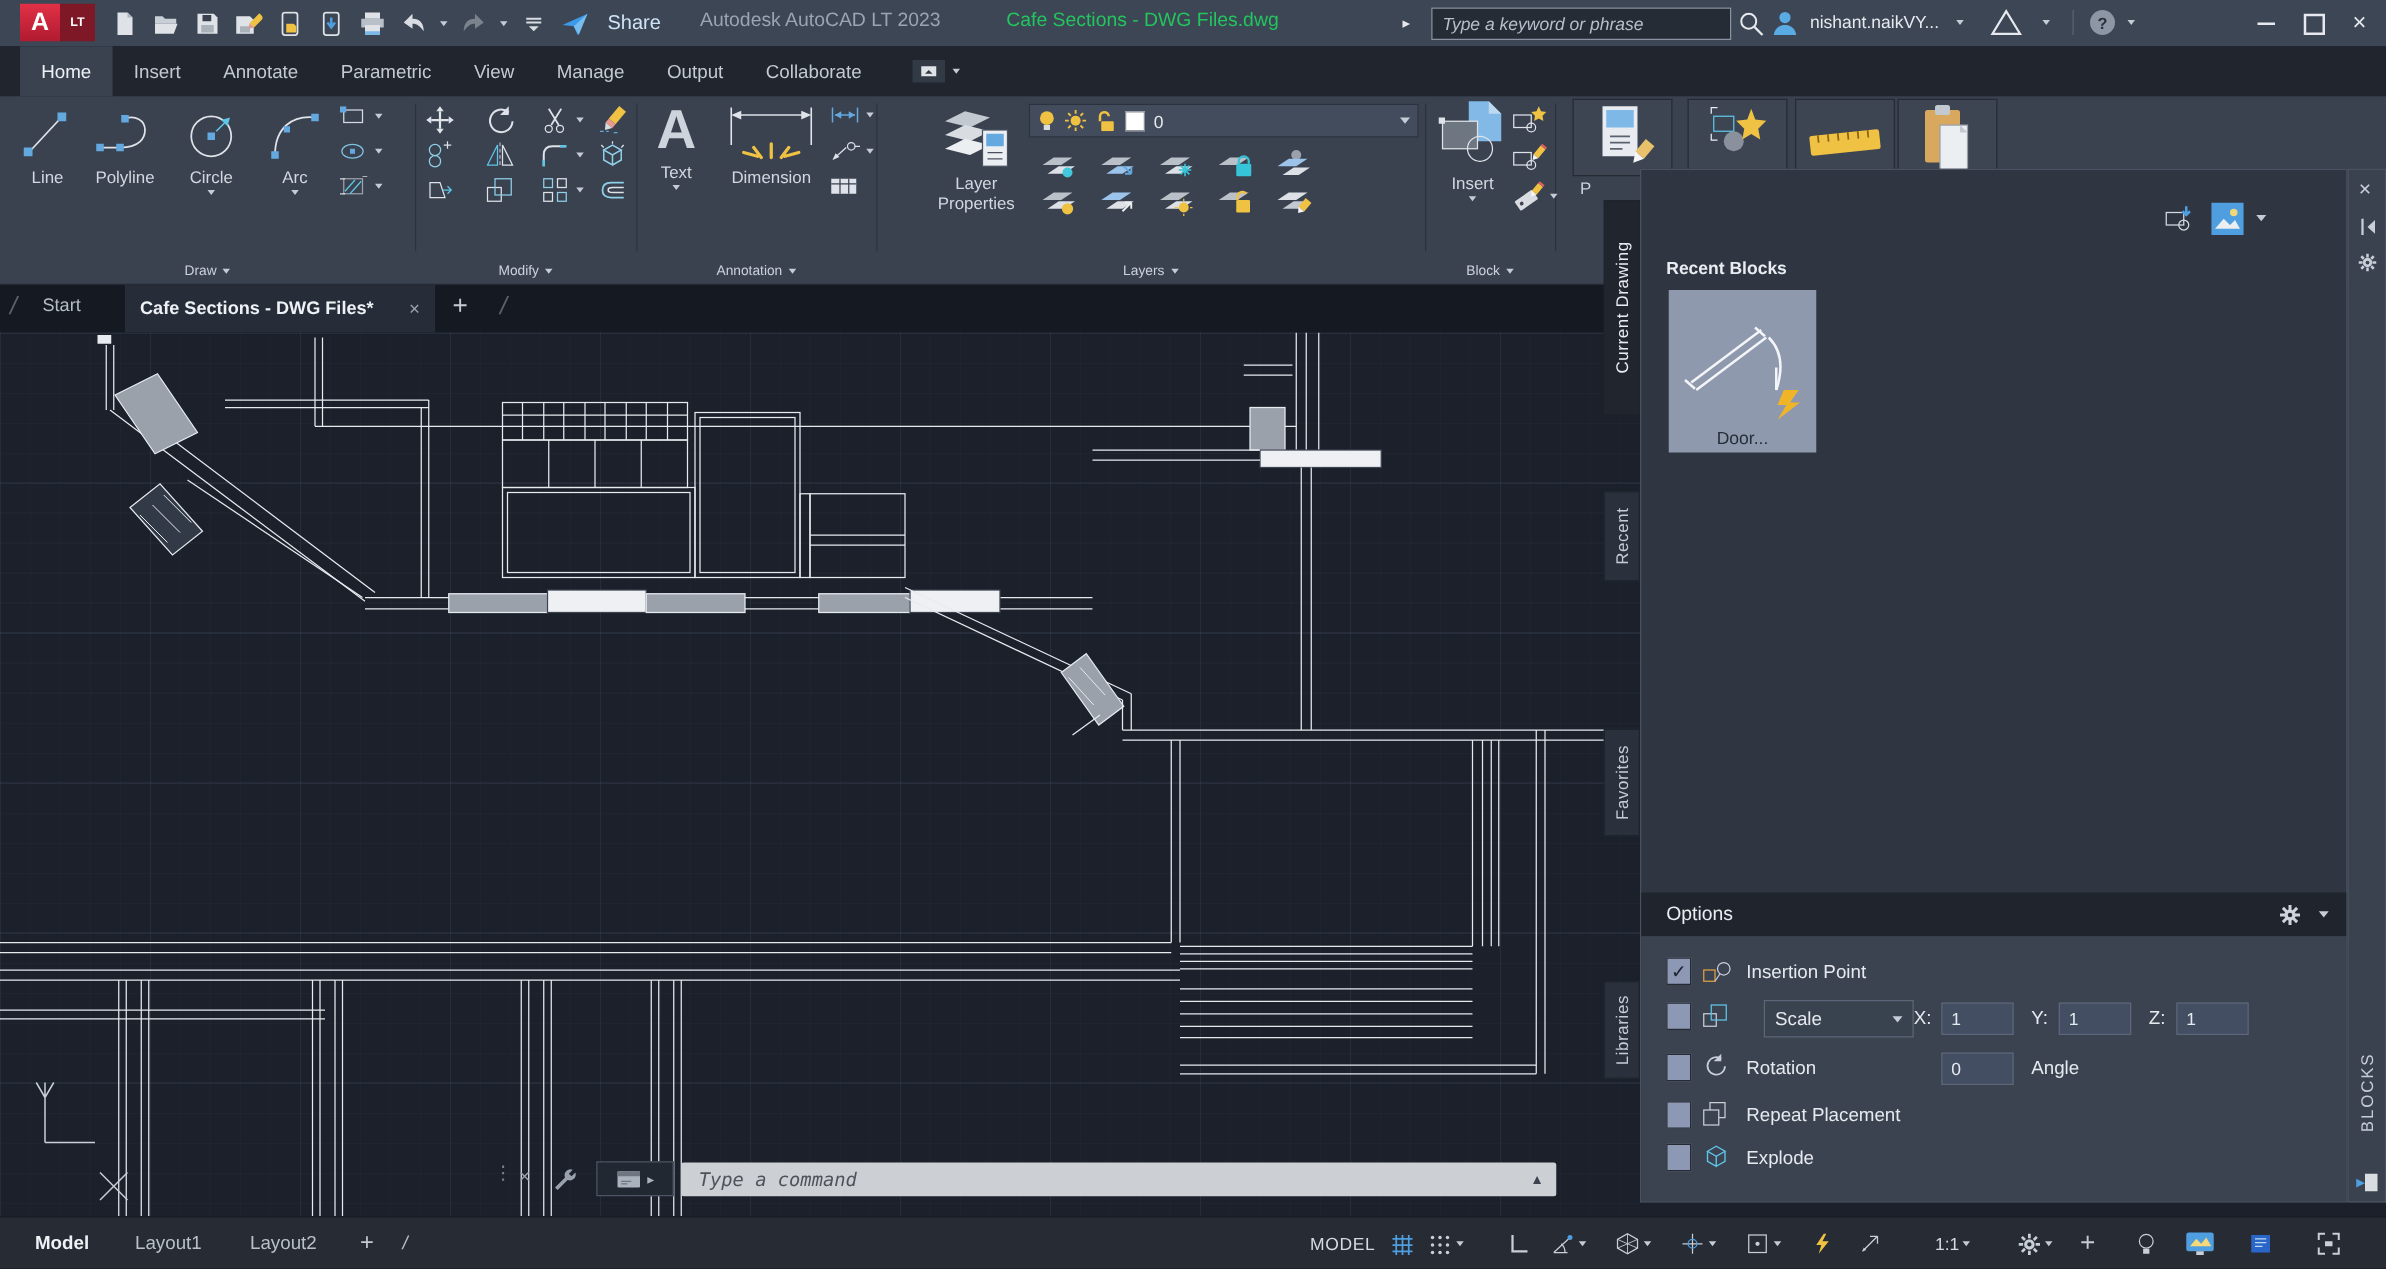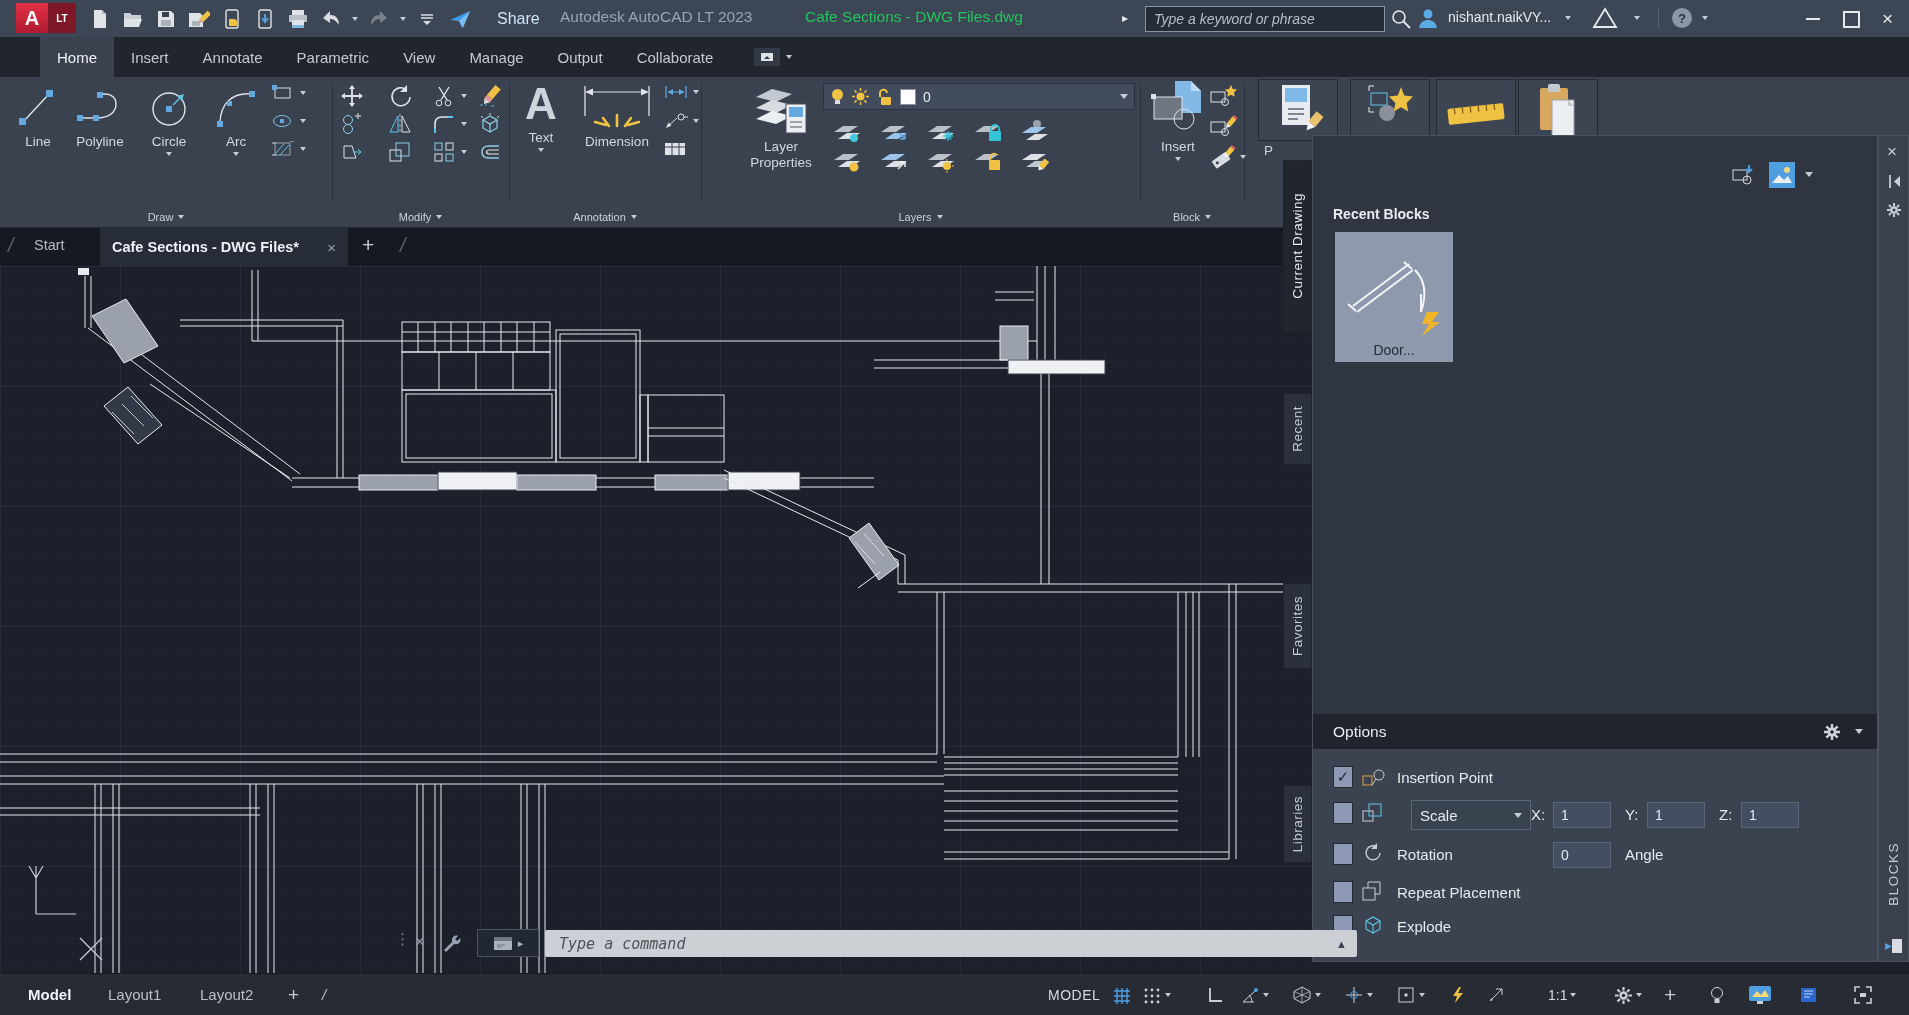--- a/index.html
+++ b/index.html
@@ -10,30 +10,30 @@
   
   .car{width:0;height:0;border-left:4px solid transparent;border-right:4px solid transparent;border-top:5px solid #c6ccd6;}
   .car.sm{border-left-width:3px;border-right-width:3px;border-top-width:4px;}
   
   .titlebar{left:0;top:0;width:1909px;height:37px;background:#3d4654;}
   .badge{left:16px;top:3px;display:flex;}
   .badge .a{width:32px;height:30px;background:linear-gradient(#e23046,#b01b30);color:#fff;font-weight:bold;font-size:20px;display:flex;align-items:center;justify-content:center;}
   .badge .lt{width:28px;height:30px;background:#7e1726;color:#fff;font-weight:bold;font-size:10px;display:flex;align-items:center;justify-content:center;}
   .qat{left:88px;top:5px;height:27px;display:flex;align-items:center;gap:9px;}
   .qat .ic{width:24px;height:24px;display:flex;align-items:center;justify-content:center;}
-  .share-txt{color:#cfe4f7;font-size:16px;margin-left:16px;}
+  .share-txt{color:#cfe4f7;font-size:16px;margin-left:5px;}
   .ttl{font-size:15.5px;white-space:nowrap;}
   .search{left:1145px;top:6px;width:238px;height:24px;background:#262c36;border:1px solid #8a93a2;}
   .search input{width:100%;height:100%;background:transparent;border:0;outline:0;color:#e6eaef;font-size:14px;padding:0 8px;box-sizing:border-box;font-family:"Liberation Sans",sans-serif;}
   .search input::placeholder{color:#b8bfca;font-style:italic;}
   .wbtn{color:#e6eaef;font-size:15px;}
   
   .rtabs{left:0;top:37px;width:1909px;height:40px;background:#20252e;display:flex;align-items:stretch;padding-left:16px;box-sizing:border-box;}
   .rtab{padding:0 17px;display:flex;align-items:center;color:#c3cad4;font-size:15px;cursor:default;}
-  .rtab.active{background:#3a4250;color:#eef1f5;margin-left:24px;}
+  .rtab.active{background:#3a4250;color:#eef1f5;}
   
   .ribbon{left:0;top:77px;width:1909px;height:151px;background:#3a4250;border-bottom:1px solid #262b33;box-sizing:border-box;}
   .psep{position:absolute;top:6px;bottom:26px;width:1px;background:#2c323d;}
   .plabel{position:absolute;bottom:4px;font-size:11px;color:#ccd2db;display:flex;align-items:center;gap:5px;justify-content:center;}
   .bigbtn{position:absolute;display:flex;flex-direction:column;align-items:center;}
   .blabel{font-size:13.5px;color:#d3d8e0;margin-top:2px;}
   .letterA{font-size:44px;font-weight:bold;color:#ced4dc;line-height:48px;}
   .ldrop{position:absolute;background:#434c5c;border:1px solid #2c323d;display:flex;align-items:center;gap:7px;padding:0 6px;box-sizing:border-box;}
   .ldrop .lay0{color:#e6eaef;font-size:14px;}
   .swatch{width:14px;height:14px;background:#fff;border:1px solid #8a8f98;}
@@ -66,21 +66,21 @@
   .chip .lbl{position:absolute;left:0;bottom:0;width:100%;height:24px;display:flex;align-items:center;justify-content:center;color:#262c36;font-size:14px;}
   .opt-head{position:absolute;left:0;top:578px;width:564px;height:35px;background:#20252d;display:flex;align-items:center;}
   .opt-body{position:absolute;left:0;top:613px;width:564px;height:212px;background:#3b4351;}
   .chk{position:absolute;width:20px;height:22px;background:#8d99b4;border:1px solid #262b33;display:flex;align-items:center;justify-content:center;color:#1d2330;font-size:15px;box-sizing:border-box;}
   .optlbl{color:#e6eaef;font-size:15px;position:absolute;}
   .sel{position:absolute;height:30px;background:#39424f;border:1px solid #5c6678;box-sizing:border-box;display:flex;align-items:center;justify-content:space-between;padding:0 8px;color:#e6eaef;font-size:15px;}
   .numin{position:absolute;width:58px;height:26px;background:#434e63;border:1px solid #5c6678;box-sizing:border-box;}
   .numin input{width:100%;height:100%;background:transparent;border:0;outline:0;color:#e6eaef;font-size:14px;padding:0 7px;box-sizing:border-box;font-family:"Liberation Sans",sans-serif;}
   
   .cmd{left:395px;top:928px;width:980px;height:31px;}
-  .cmdbar{position:absolute;left:150px;top:2px;width:812px;height:27px;background:#ccd0d5;border-radius:2px;display:flex;align-items:center;}
+  .cmdbar{position:absolute;left:150px;top:2px;width:700px;height:27px;background:#ccd0d5;border-radius:2px;display:flex;align-items:center;}
   .cmdbar input{flex:1;background:transparent;border:0;outline:0;color:#4d525b;font-size:15px;font-style:italic;padding:0 14px;font-family:"DejaVu Sans Mono","Liberation Mono",monospace;}
   .cmdbar input::placeholder{color:#4d525b;font-style:italic;}
   .cmdbox{position:absolute;left:82px;top:1px;width:62px;height:28px;background:#222831;border:1px solid #4a5463;box-sizing:border-box;display:flex;align-items:center;justify-content:center;gap:5px;}
   
   .sbar{left:0;top:973px;width:1909px;height:42px;background:#262b34;border-top:1px solid #161a21;box-sizing:border-box;}
   .ltab{position:absolute;top:0;height:41px;display:flex;align-items:center;color:#b9c0ca;font-size:15px;}
   .ltab.active{color:#eef1f5;font-weight:bold;}
   .sico{position:absolute;top:7px;height:28px;display:flex;align-items:center;gap:3px;}
   .modelbtn{color:#d6dbe2;font-size:14px;letter-spacing:.5px;}
   .s11{color:#d6dbe2;font-size:14px;}

